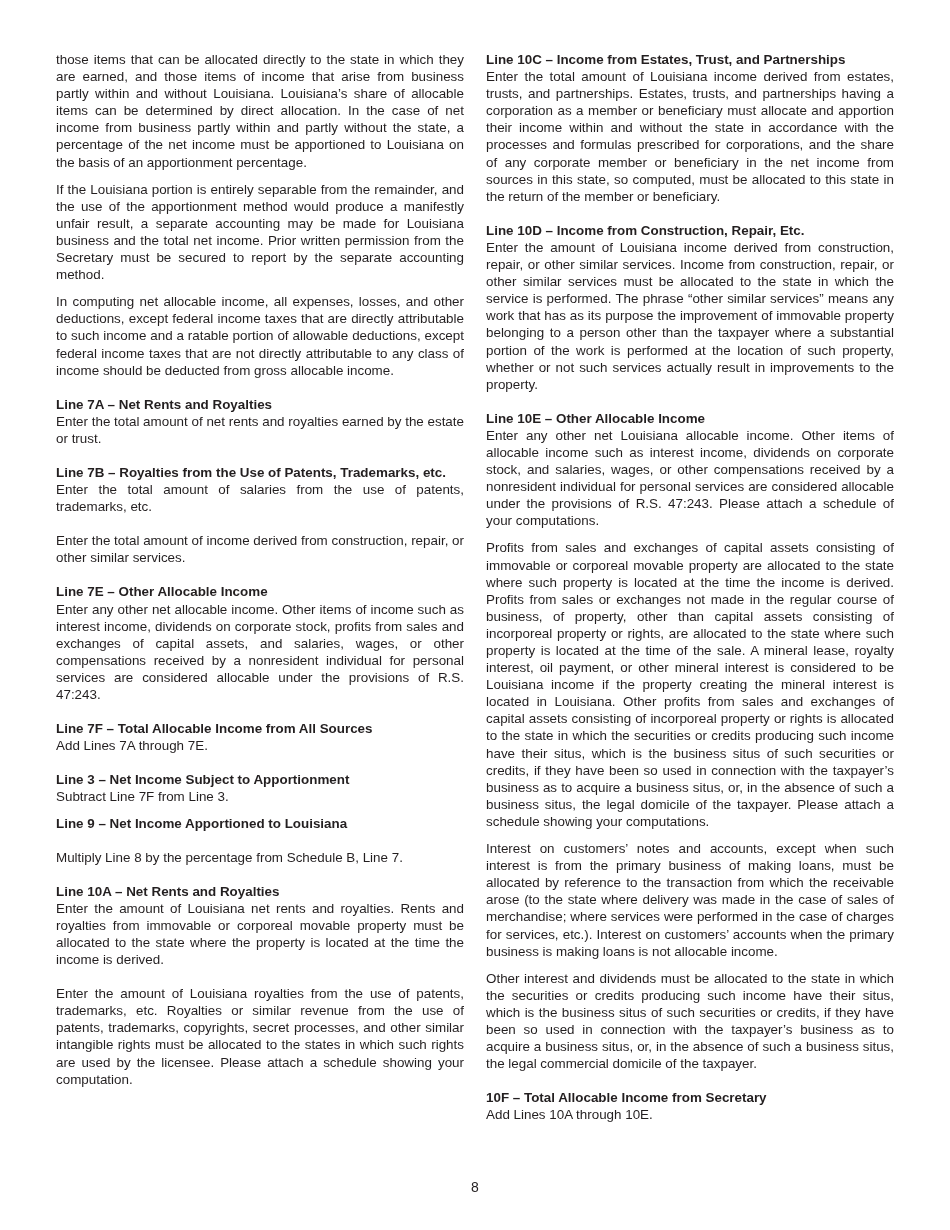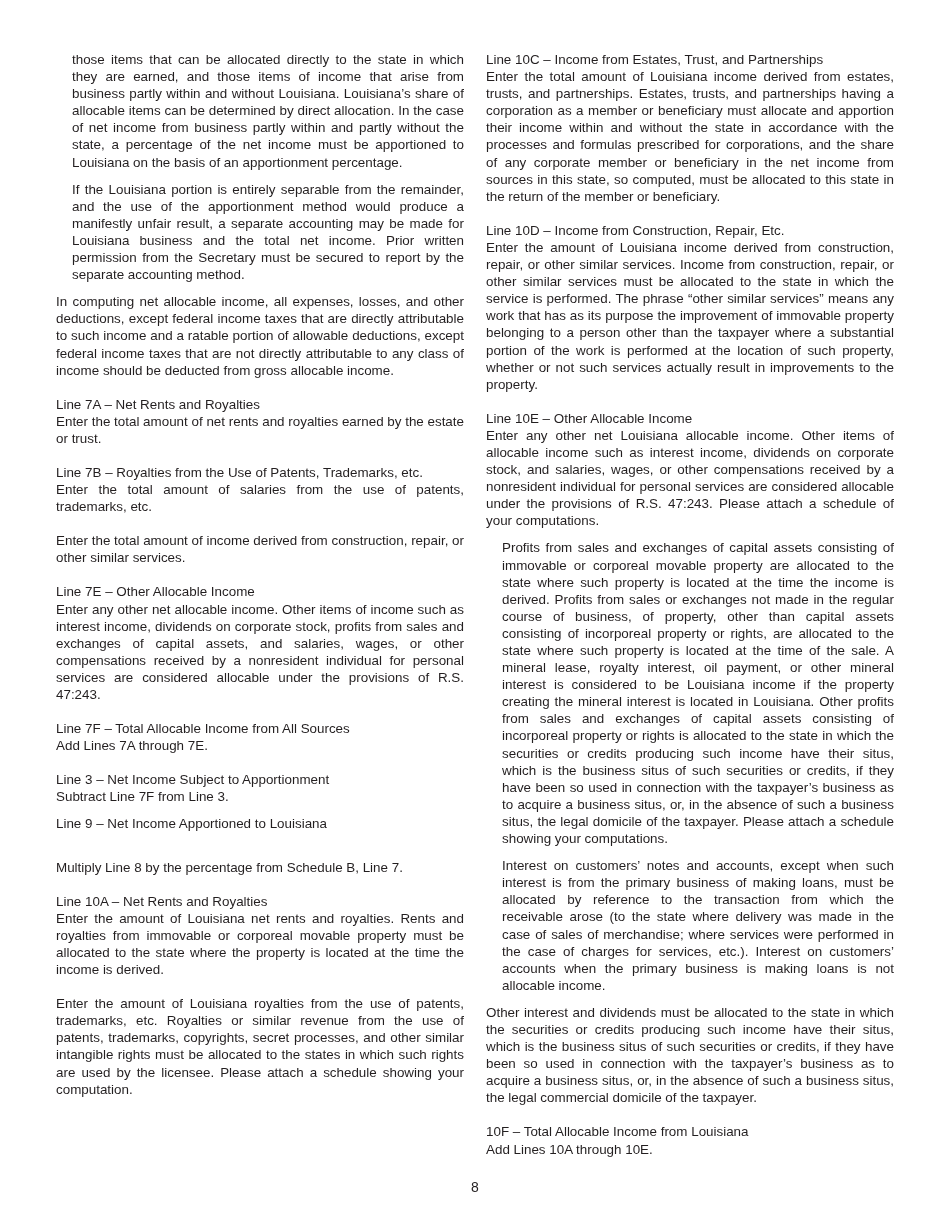--- a/index.html
+++ b/index.html
@@ -7,26 +7,26 @@
       width: 950px; height: 1230px; position: relative; overflow: hidden;
       font-family: "Liberation Sans", sans-serif; color: #231f20;
     }
     .col {
       position: absolute; top: 51px; width: 408px;
       font-size: 13.4px; line-height: 17.1px;
     }
     .col.left { left: 56px; }
     .col.right { left: 486px; }
     p { margin: 0; text-align: justify; }
-    .para { margin-bottom: 10px; margin-left: 16px; }
+    .para { margin-bottom: 10px; }
     .section { margin-bottom: 17px; }
     .section.tight { margin-bottom: 10px; }
-    .heading { font-weight: normal; text-align: left; }
+    .heading { font-weight: bold; text-align: left; }
     .body { text-align: justify; }
-    .spaced { margin-top: 26px; }
+    .spaced { margin-top: 16px; }
     .page-number {
       position: absolute; top: 1179px; left: 0; width: 950px;
       text-align: center; font-size: 14px;
     }
   </style>
 </head>
 <body>
 
 <div class="col left">
   <p class="para">those items that can be allocated directly to the state in which they are earned, and those items of income that arise from business partly within and without Louisiana. Louisiana’s share of allocable items can be determined by direct allocation. In the case of net income from business partly within and partly without the state, a percentage of the net income must be apportioned to Louisiana on the basis of an apportionment percentage.</p>
@@ -81,18 +81,18 @@
   <div class="section tight">
     <div class="heading">Line 10E – Other Allocable Income</div>
     <p class="body">Enter any other net Louisiana allocable income. Other items of allocable income such as interest income, dividends on corporate stock, and salaries, wages, or other compensations received by a nonresident individual for personal services are considered allocable under the provisions of R.S. 47:243. Please attach a schedule of your computations.</p>
   </div>
 
   <p class="para">Profits from sales and exchanges of capital assets consisting of immovable or corporeal movable property are allocated to the state where such property is located at the time the income is derived. Profits from sales or exchanges not made in the regular course of business, of property, other than capital assets consisting of incorporeal property or rights, are allocated to the state where such property is located at the time of the sale. A mineral lease, royalty interest, oil payment, or other mineral interest is considered to be Louisiana income if the property creating the mineral interest is located in Louisiana. Other profits from sales and exchanges of capital assets consisting of incorporeal property or rights is allocated to the state in which the securities or credits producing such income have their situs, which is the business situs of such securities or credits, if they have been so used in connection with the taxpayer’s business as to acquire a business situs, or, in the absence of such a business situs, the legal domicile of the taxpayer. Please attach a schedule showing your computations.</p>
   <p class="para">Interest on customers’ notes and accounts, except when such interest is from the primary business of making loans, must be allocated by reference to the transaction from which the receivable arose (to the state where delivery was made in the case of sales of merchandise; where services were performed in the case of charges for services, etc.). Interest on customers’ accounts when the primary business is making loans is not allocable income.</p>
   <p class="section">Other interest and dividends must be allocated to the state in which the securities or credits producing such income have their situs, which is the business situs of such securities or credits, if they have been so used in connection with the taxpayer’s business as to acquire a business situs, or, in the absence of such a business situs, the legal commercial domicile of the taxpayer.</p>
 
   <div class="section">
-    <div class="heading">10F – Total Allocable Income from Louisiana</div>
+    <div class="heading">10F – Total Allocable Income from Secretary</div>
     <p class="body">Add Lines 10A through 10E.</p>
   </div>
 </div>
 
 <div class="page-number">8</div>
 
 </body></html>

